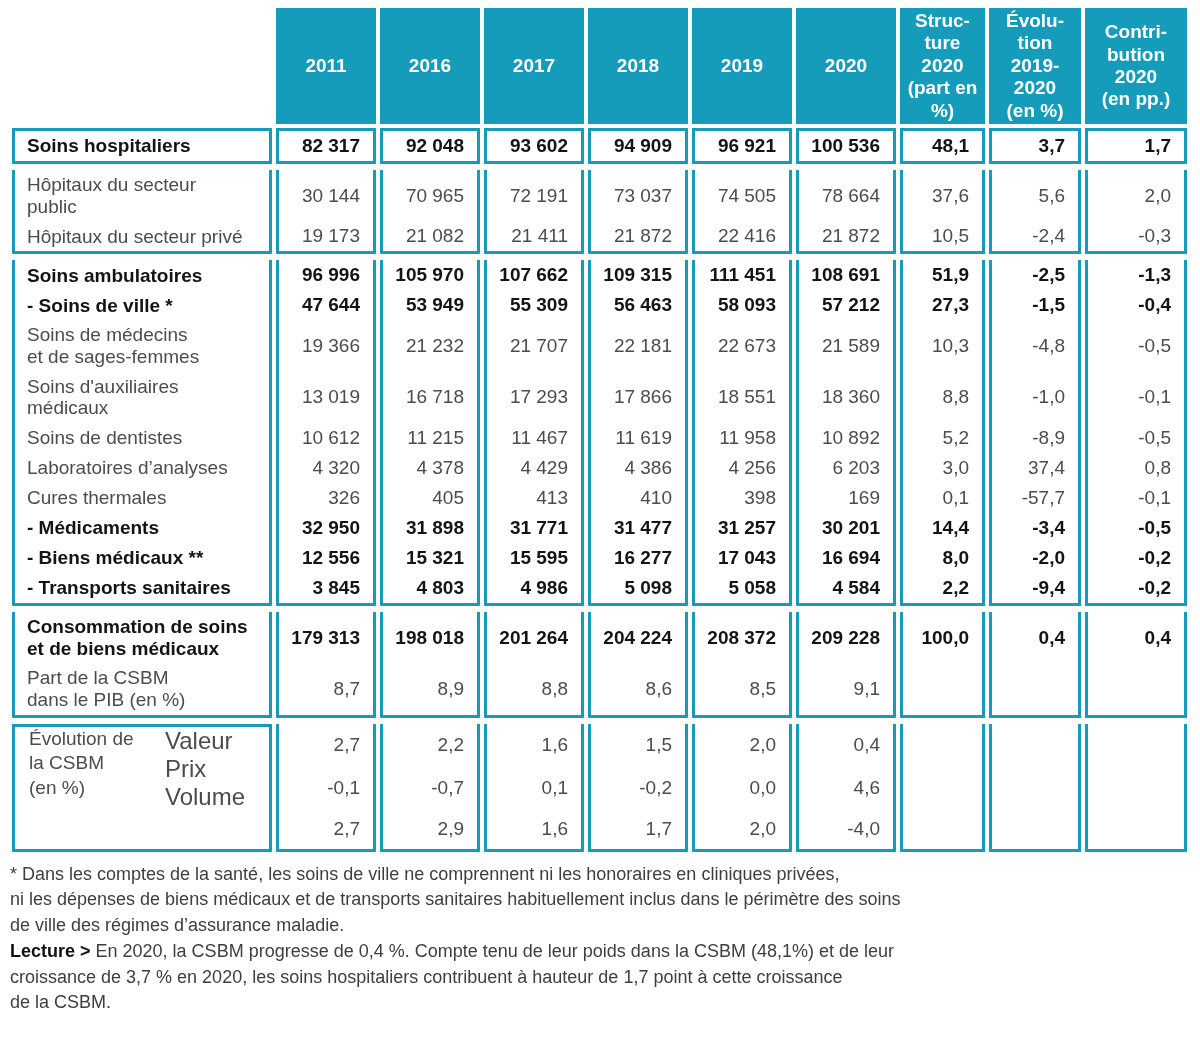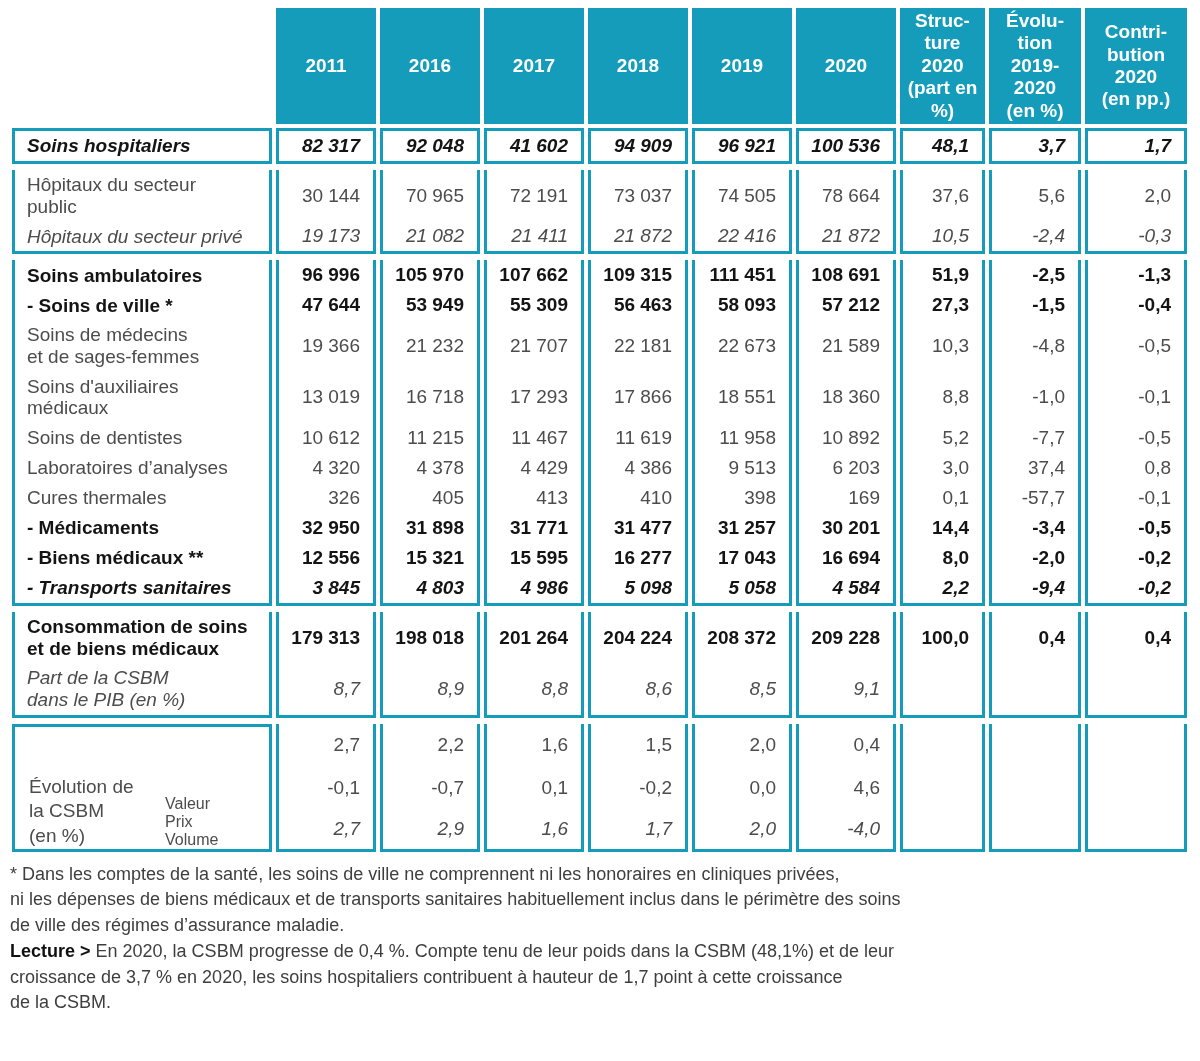--- a/index.html
+++ b/index.html
@@ -50,38 +50,38 @@
   td.num{
     border-left:3px solid var(--teal);
     border-right:3px solid var(--teal);
     text-align:right;
     padding:4px 13px 4px 2px;
     color:var(--txt);
     white-space:nowrap;
   }
   tr.bold td{font-weight:bold;color:var(--txt-bold);}
   tr.first td{border-top:3px solid var(--teal);}
-  tr.sec-end td{border-bottom:3px solid var(--teal);font-style:italic;}
+  tr.sec-end td{border-bottom:3px solid var(--teal);}
   tr.spacer td{border:none;height:6px;padding:0;}
   tr.evo td.num{height:40px;margin-left:38px;}
   td.evo-label{
     border-left:3px solid var(--teal);
     border-right:3px solid var(--teal);
     border-top:3px solid var(--teal);
     border-bottom:3px solid var(--teal);
     padding:0;
   }
-  .evo-wrap{height:122px;display:flex;align-items:flex-end;}
+  .evo-wrap{height:122px;display:flex;align-items:flex-start;}
   .evo-group{
     flex:0 0 150px;display:flex;align-items:center;
     padding-left:14px;white-space:pre-line;
     color:var(--txt);line-height:1.3;font-size:19px;
   }
   .evo-subs{flex:1;display:flex;flex-direction:column;}
-  .evo-sub{flex:1;display:flex;align-items:center;color:var(--txt);font-size:16px;}
+  .evo-sub{flex:1;display:flex;align-items:center;color:var(--txt);font-size:24px;}
   .notes{margin-top:10px;padding-left:2px;}
   .note{
     margin:0;font-size:18px;line-height:1.43;
     color:var(--note);white-space:pre-line;
   }
   .note strong{color:#101010;}
 </style>
 </head>
 <body>
 
@@ -123,21 +123,21 @@
 bution
 2020
 (en pp.)</th>
         </tr>
     </thead>
     <tbody id="table-body">
         <tr class="first bold sec-end">
           <td class="label">Soins hospitaliers</td>
           <td class="num">82 317</td>
           <td class="num">92 048</td>
-          <td class="num">41 602</td>
+          <td class="num">93 602</td>
           <td class="num">94 909</td>
           <td class="num">96 921</td>
           <td class="num">100 536</td>
           <td class="num">48,1</td>
           <td class="num">3,7</td>
           <td class="num">1,7</td>
         </tr>
         <tr class="spacer">
           <td colspan="10"></td>
         </tr>
@@ -221,30 +221,30 @@
         </tr>
         <tr>
           <td class="label">Soins de dentistes</td>
           <td class="num">10 612</td>
           <td class="num">11 215</td>
           <td class="num">11 467</td>
           <td class="num">11 619</td>
           <td class="num">11 958</td>
           <td class="num">10 892</td>
           <td class="num">5,2</td>
-          <td class="num">-7,7</td>
+          <td class="num">-8,9</td>
           <td class="num">-0,5</td>
         </tr>
         <tr>
           <td class="label">Laboratoires d’analyses</td>
           <td class="num">4 320</td>
           <td class="num">4 378</td>
           <td class="num">4 429</td>
           <td class="num">4 386</td>
-          <td class="num">9 513</td>
+          <td class="num">4 256</td>
           <td class="num">6 203</td>
           <td class="num">3,0</td>
           <td class="num">37,4</td>
           <td class="num">0,8</td>
         </tr>
         <tr>
           <td class="label">Cures thermales</td>
           <td class="num">326</td>
           <td class="num">405</td>
           <td class="num">413</td>

